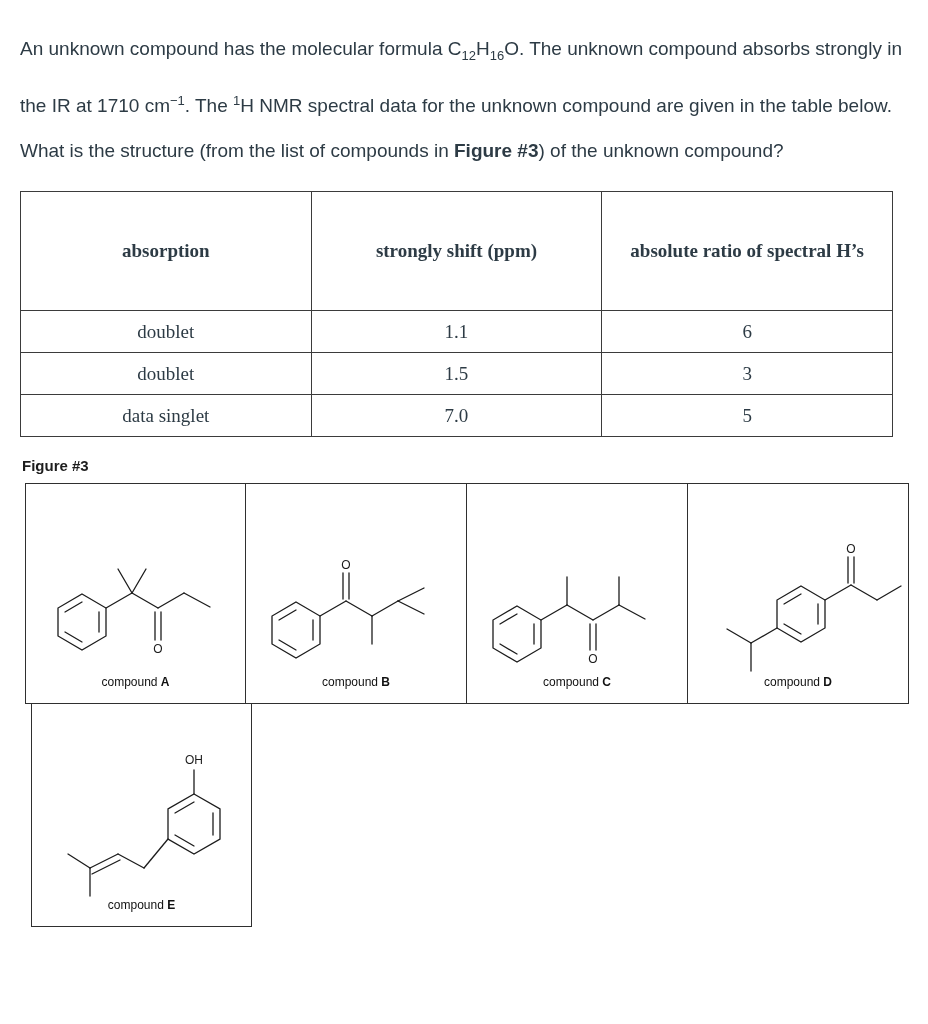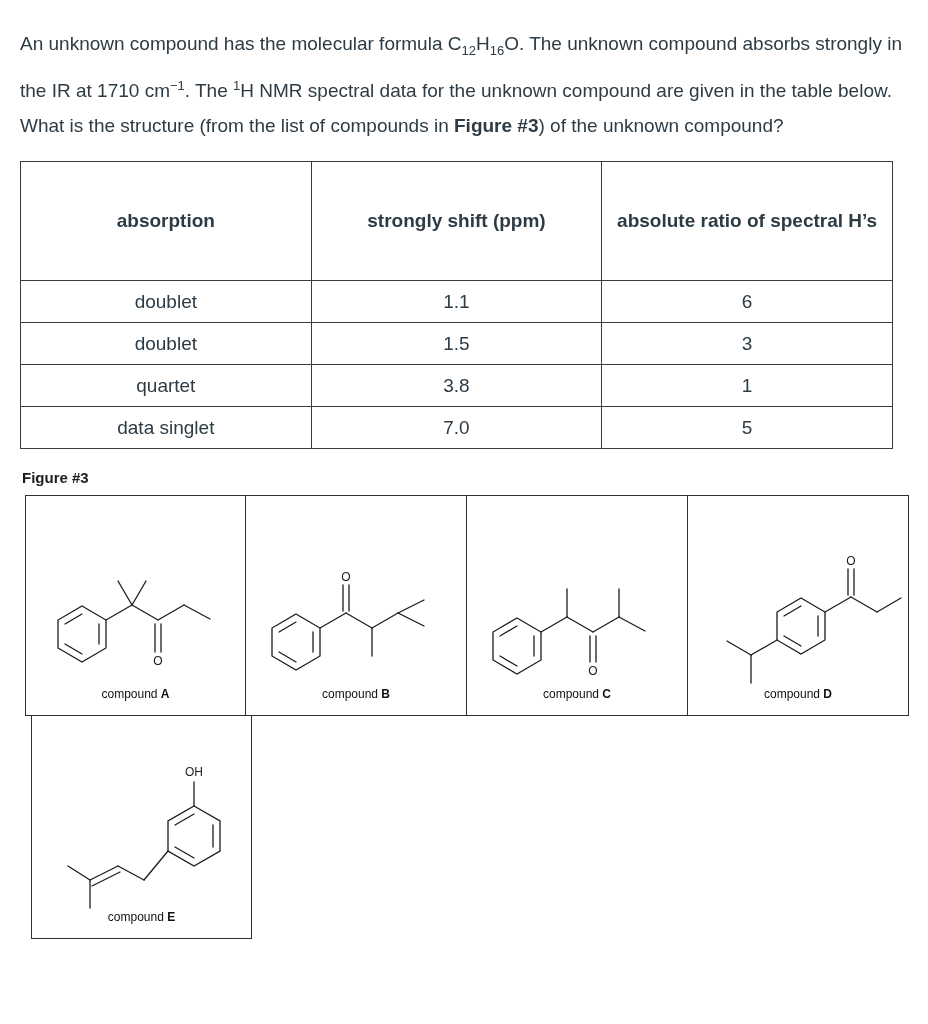--- a/index.html
+++ b/index.html
@@ -6,32 +6,33 @@
   body {
     width:928px;
     font-family:"Liberation Sans", sans-serif;
     color:#2d3b45;
   }
   .page { padding:26px 18px 0 20px; }
 
   
   .question {
     font-size:19px;
-    line-height:35px;
+    line-height:45px;
     margin:0 0 18px 0;
     max-width:895px;
   }
   .question sub, .question sup { font-size:13px; }
   .question b { font-weight:bold; }
 
   
   table.nmr {
     border-collapse:collapse;
     width:873px;
     table-layout:fixed;
+    font-family:Liberation Serif, serif;
   }
   .nmr th, .nmr td {
     border:1.5px solid #3b3b3b;
     text-align:center;
     font-size:19px;
     padding:0 6px;
   }
   .nmr th { height:118px; font-weight:bold; line-height:26px; }
   .nmr td { height:41px; font-weight:400; }
 
@@ -107,25 +108,20 @@
     <tbody>
       <tr>
         <td>doublet</td>
         <td>1.1</td>
         <td>6</td>
       </tr>
       <tr>
         <td>doublet</td>
         <td>1.5</td>
         <td>3</td>
-      </tr>
-      <tr>
-        <td>quartet</td>
-        <td>3.8</td>
-        <td>1</td>
       </tr>
       <tr>
         <td>data singlet</td>
         <td>7.0</td>
         <td>5</td>
       </tr>
     </tbody>
   </table>
 
   <div class="fig-label">Figure #3</div>

